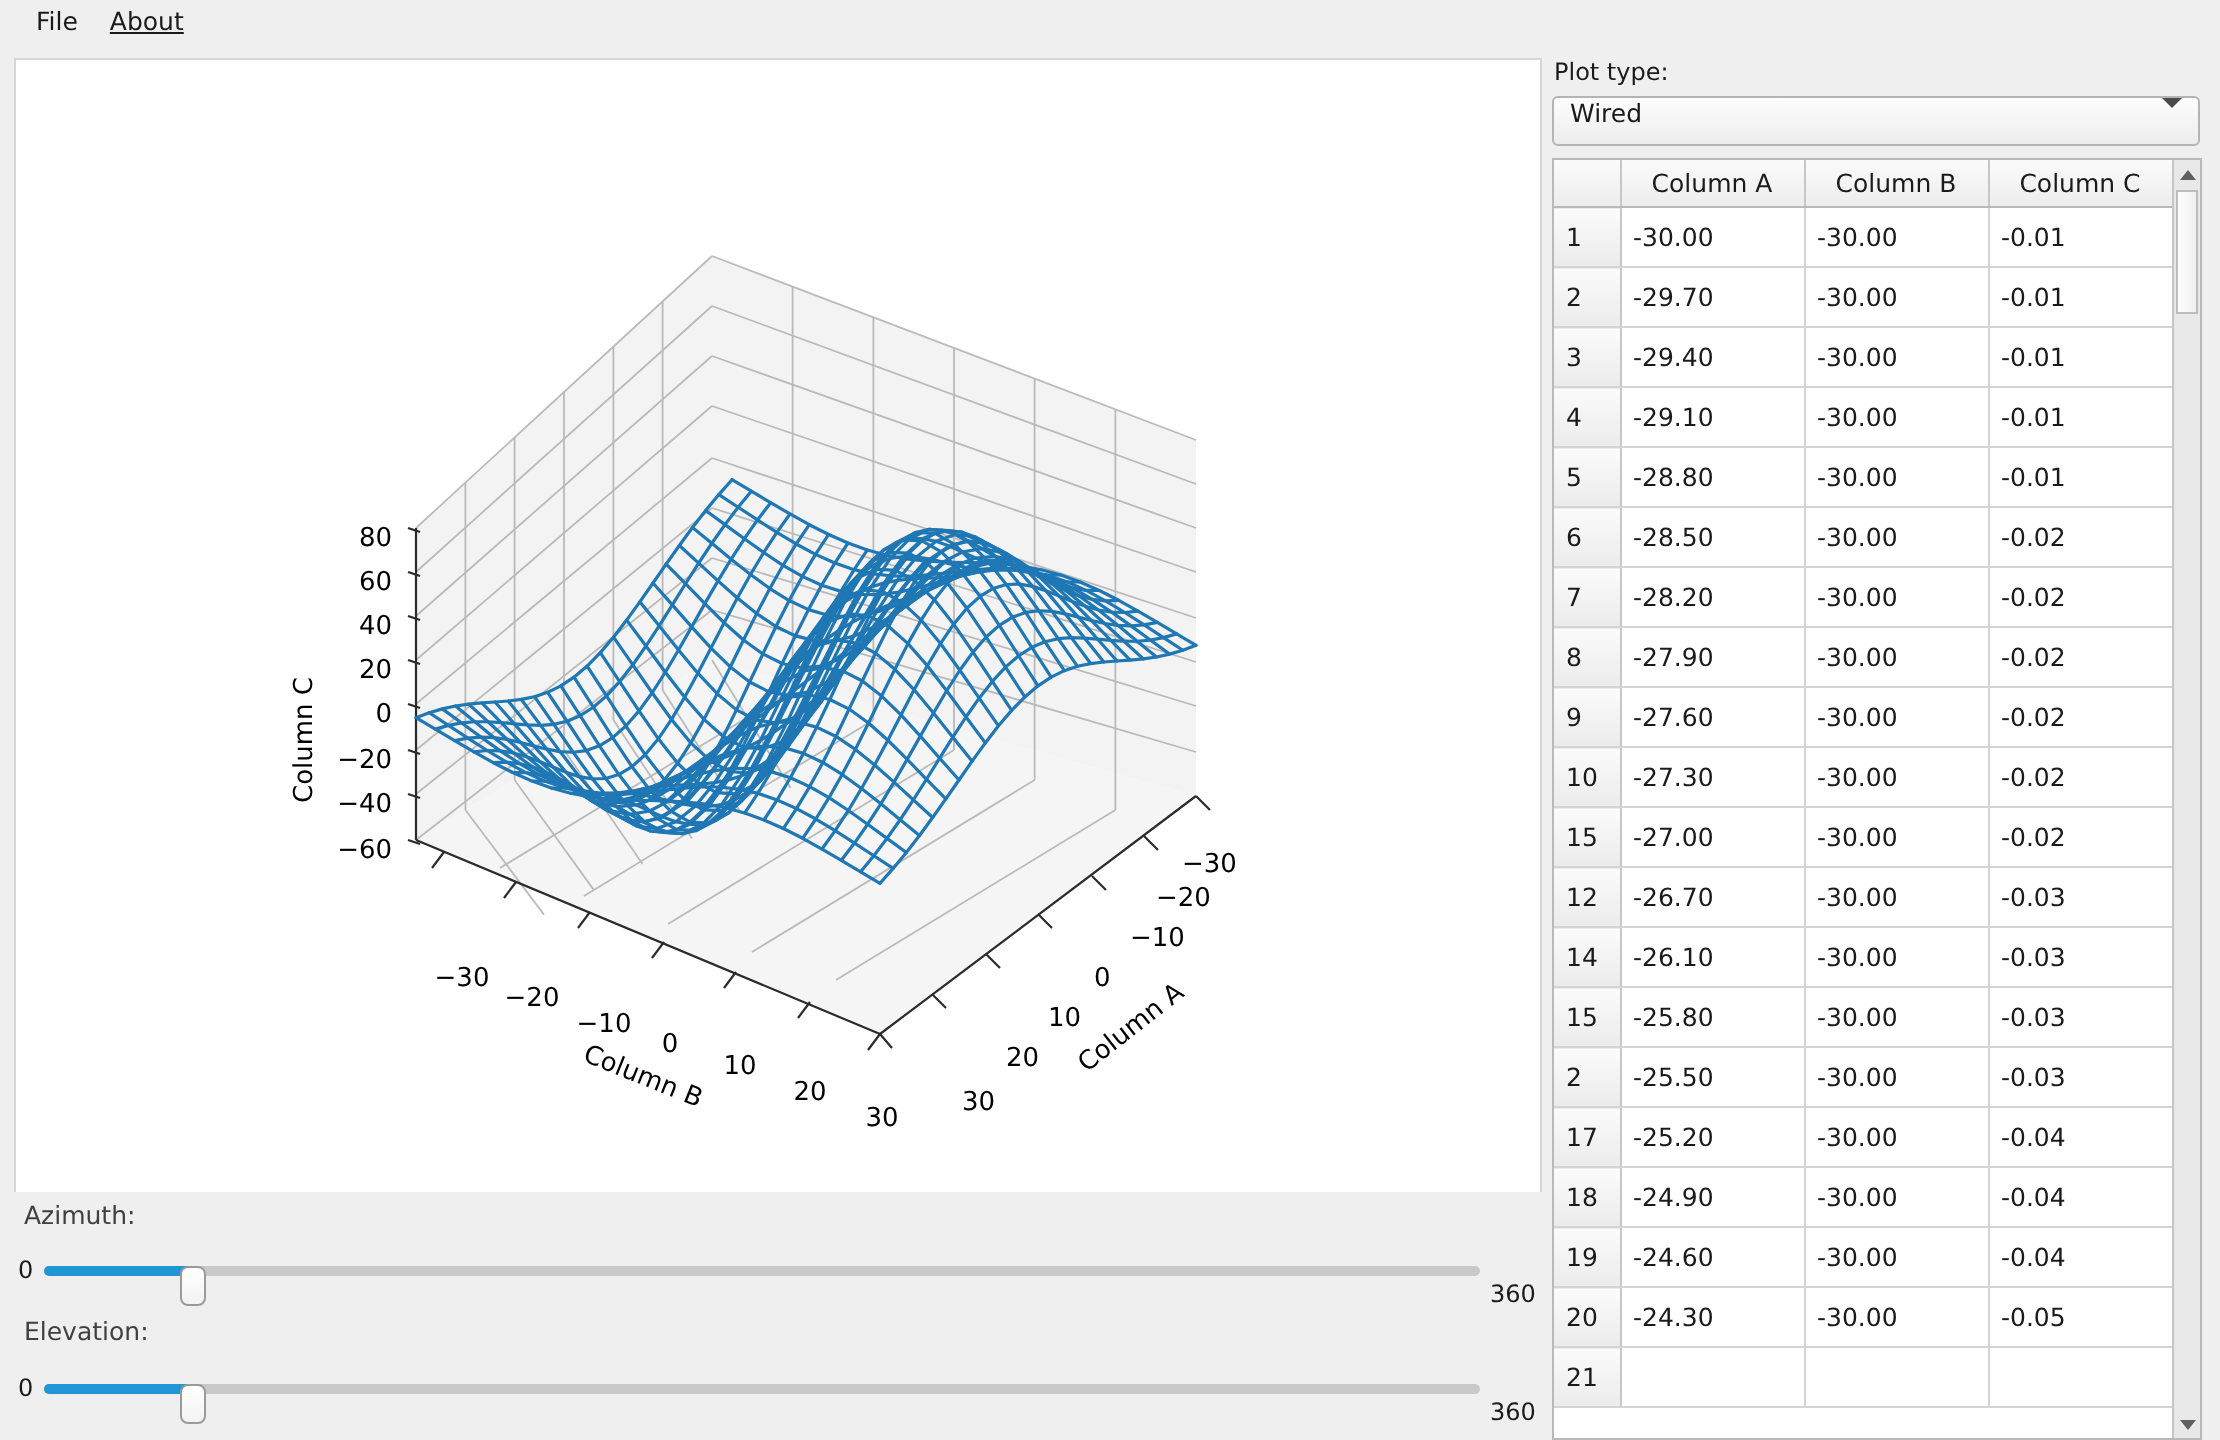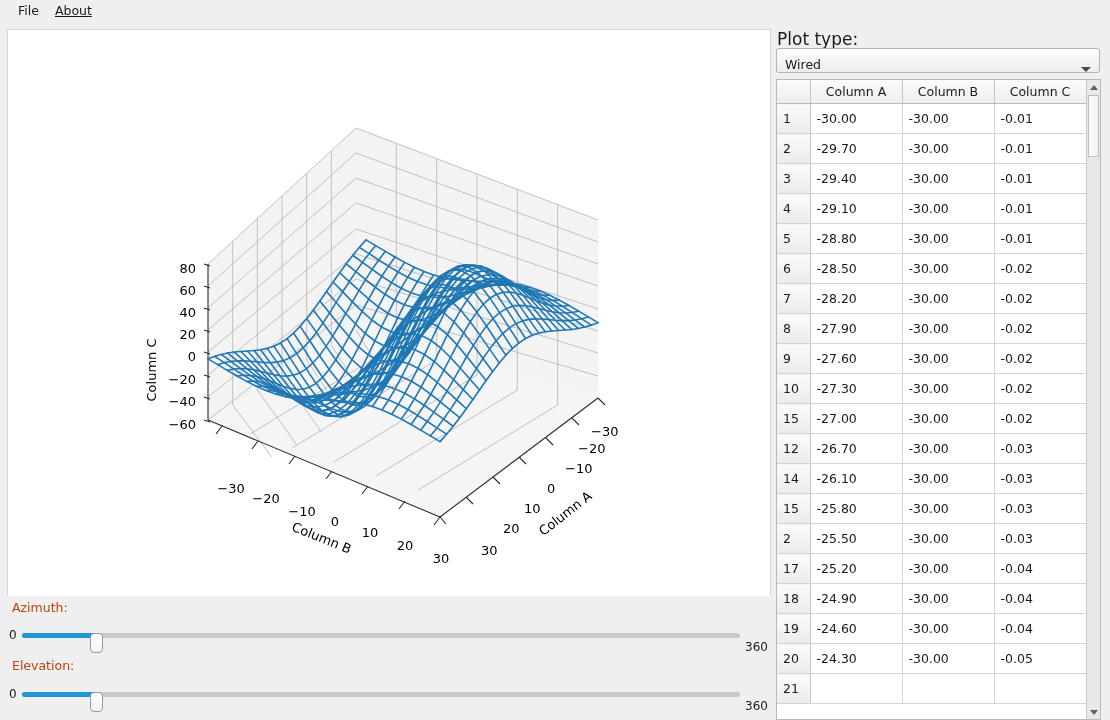--- a/index.html
+++ b/index.html
@@ -49,21 +49,21 @@
   
   #controls {
     position: absolute;
     left: 0; top: 596px;
     width: 772px; height: 124px;
     background: #efefef;
   }
   .slider-label {
     position: absolute;
     font-size: 12.5px;
-    color: #c2410c;
+    color: #404040;
   }
   .slider-row { position: absolute; left: 0; width: 772px; height: 22px; }
   .slider-min, .slider-max {
     position: absolute;
     top: 3px;
     font-size: 12px;
     color: #1a1a1a;
   }
   .slider-min { left: 9px; }
   .slider-max { left: 745px; margin-top: 12px; }
@@ -94,32 +94,32 @@
   
   #right-pane {
     position: absolute;
     left: 772px; top: 25px;
     width: 338px; height: 695px;
     background: #efefef;
   }
   #plot-type-label {
     position: absolute;
     left: 5px; top: 4px;
-    font-size: 17px;
+    font-size: 12px;
   }
   #plot-type-combo {
     position: absolute;
     left: 4px; top: 23px;
     width: 324px; height: 25px;
     background: linear-gradient(#fdfdfd, #ededed);
     border: 1px solid #b4b4b4;
     border-radius: 3px;
     box-sizing: border-box;
     display: flex;
-    align-items: flex-end;
+    align-items: flex-start;
     padding: 0 8px;
     font-size: 12.5px;
     cursor: default;
   }
   #plot-type-combo .combo-value { flex: 1; }
   .caret-down {
     width: 0; height: 0;
     border-left: 5px solid transparent;
     border-right: 5px solid transparent;
     border-top: 5px solid #4a4a4a;

